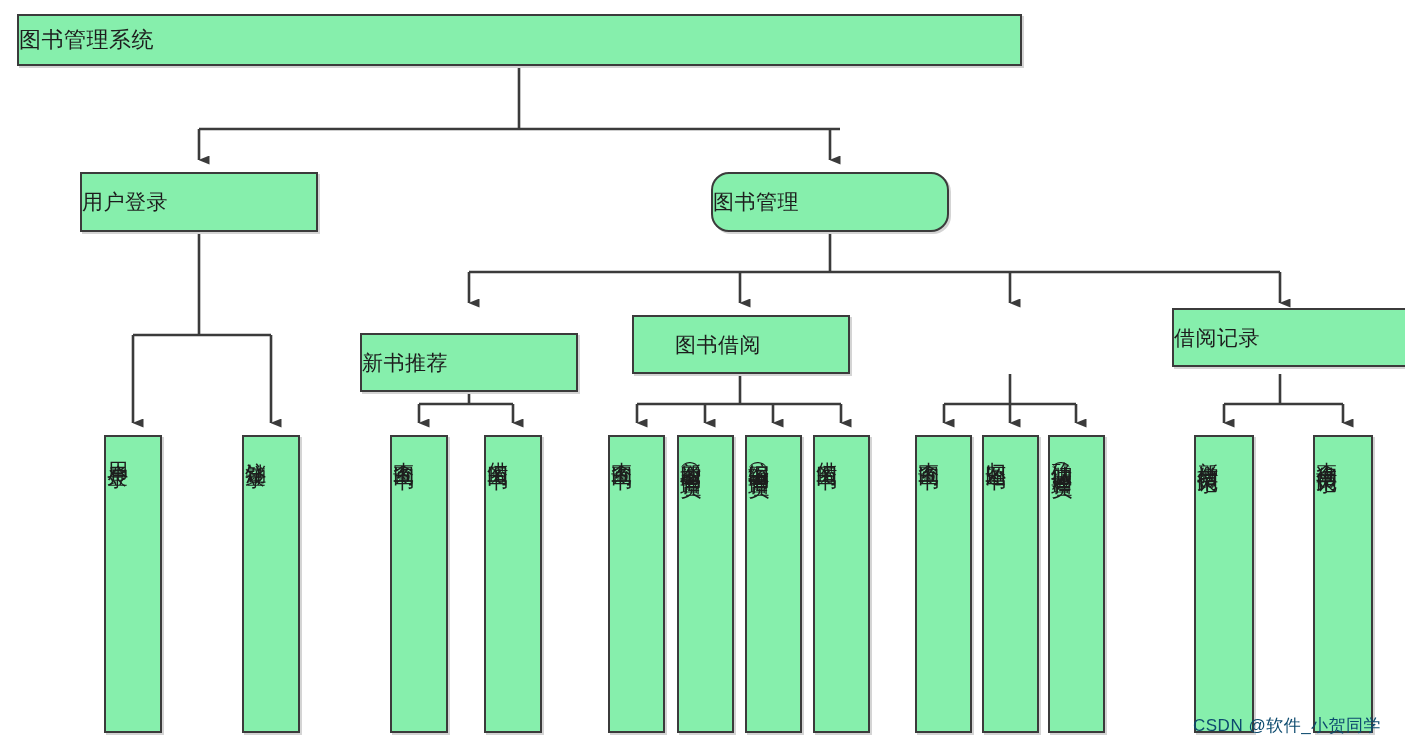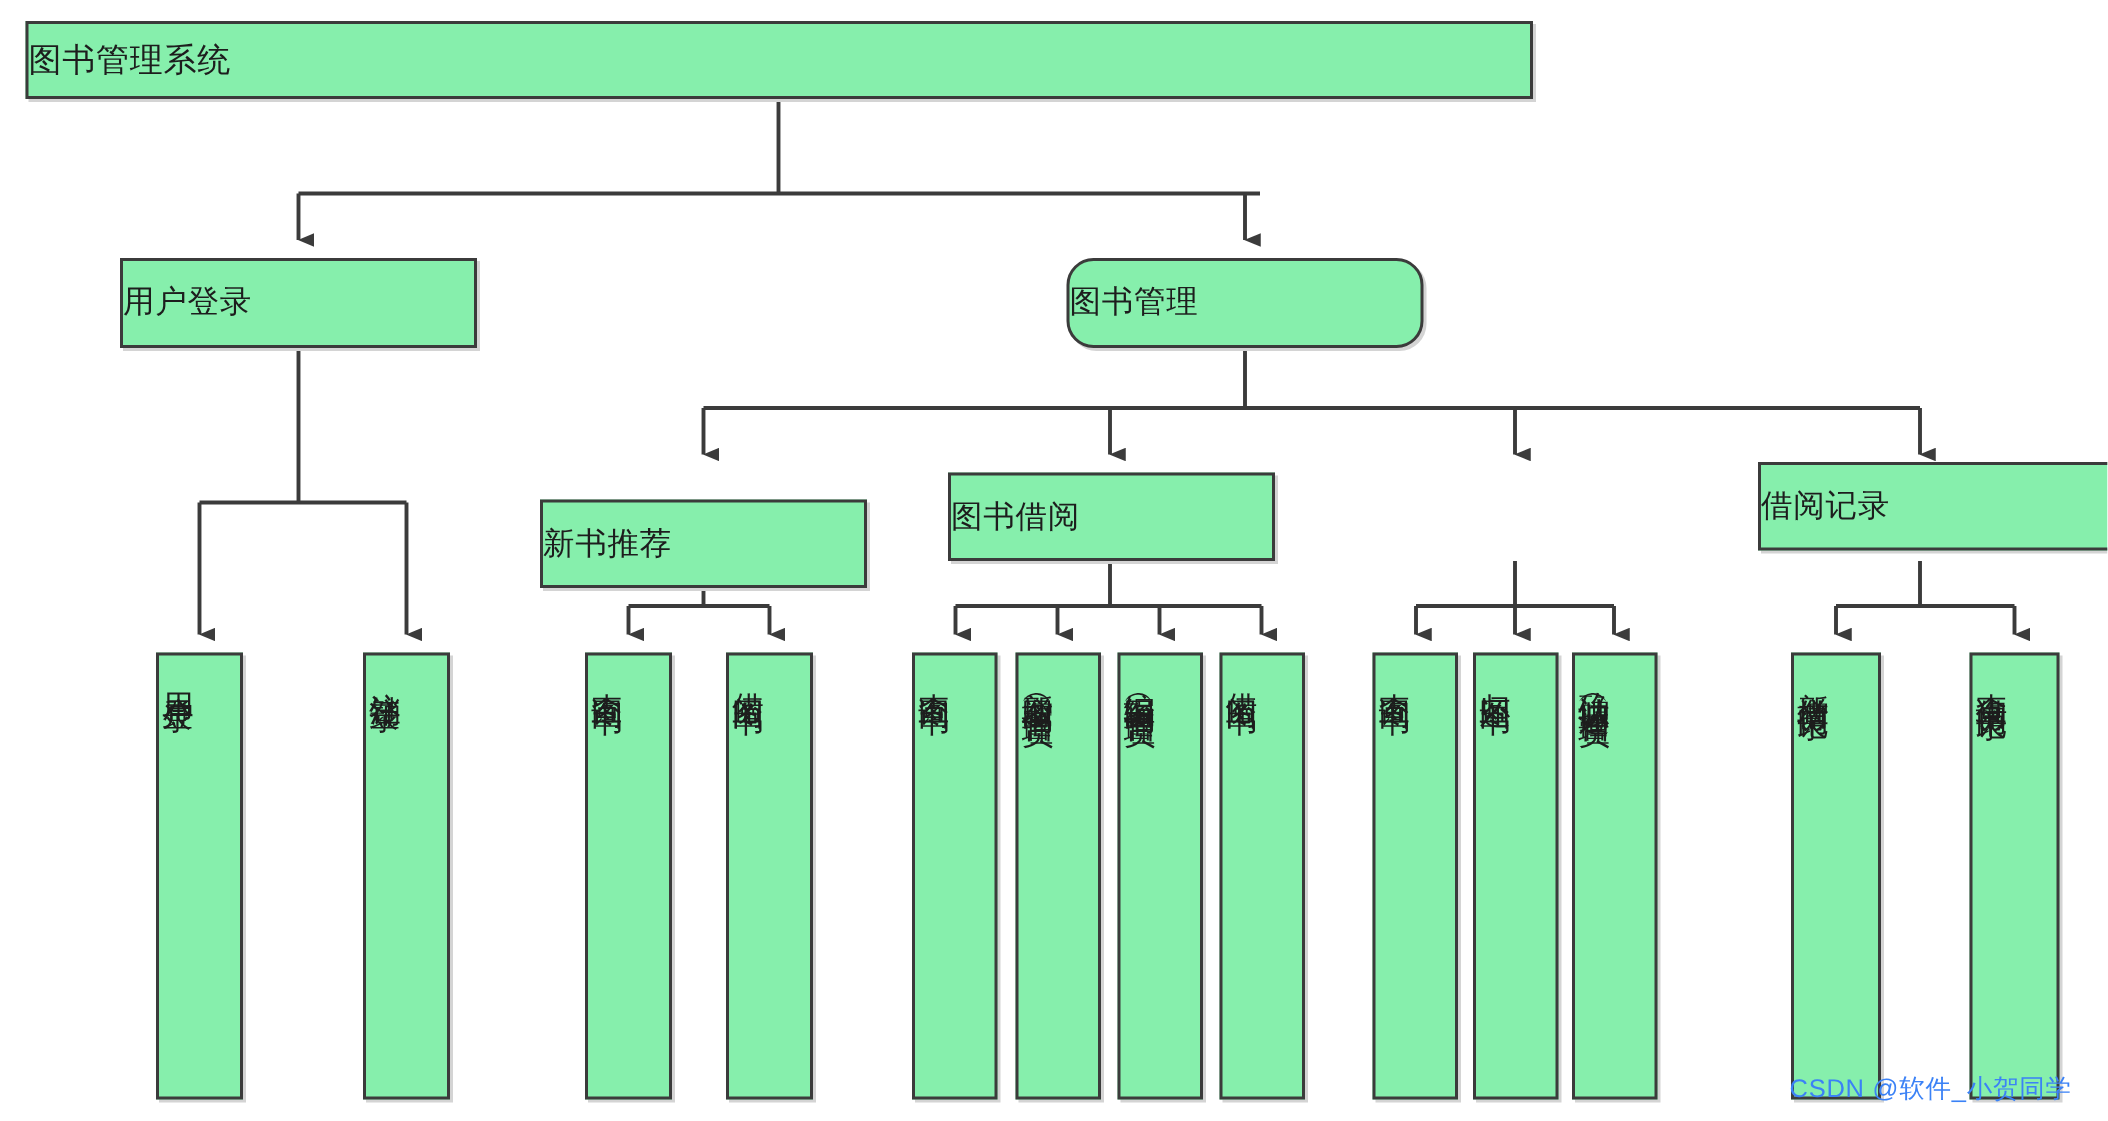--- a/index.html
+++ b/index.html
@@ -55,21 +55,21 @@
     text-orientation: upright;
     font-size: 21px;
     line-height: 1.08;
     letter-spacing: 2.5px;
     white-space: nowrap;
     height: auto;
     max-height: 100%;
   }
   .watermark {
     position: absolute;
-    color: #3b82f6;
+    color: #0c4a6e;
     font-size: 17px;
     letter-spacing: 0.5px;
     white-space: nowrap;
     pointer-events: none;
   }
 </style>
 </head>
 <body>
 
 <div id="diagram-root">
@@ -131,21 +131,21 @@
   <div class="node-box" style="left:80px;top:172px;width:238px;height:60px;">
     <span class="node-label">用户登录</span>
   </div>
   <div class="node-box" style="left:711px;top:172px;width:238px;height:60px;border-radius:18px;">
     <span class="node-label">图书管理</span>
   </div>
 
   <div class="node-box" style="left:360px;top:333px;width:218px;height:59px;">
     <span class="node-label">新书推荐</span>
   </div>
-  <div class="node-box" style="left:632px;top:315px;width:218px;height:59px;">
+  <div class="node-box" style="left:632px;top:315px;width:218px;height:59px;padding-left:41px;">
     <span class="node-label">图书借阅</span>
   </div>
   <div class="node-box" style="left:1172px;top:308px;width:246px;height:59px;">
     <span class="node-label">借阅记录</span>
   </div>
 
   <div class="node-box vertical" style="left:104px;top:435px;width:58px;height:298px;">
     <span class="node-label">用户登录</span>
   </div>
   <div class="node-box vertical" style="left:242px;top:435px;width:58px;height:298px;">

